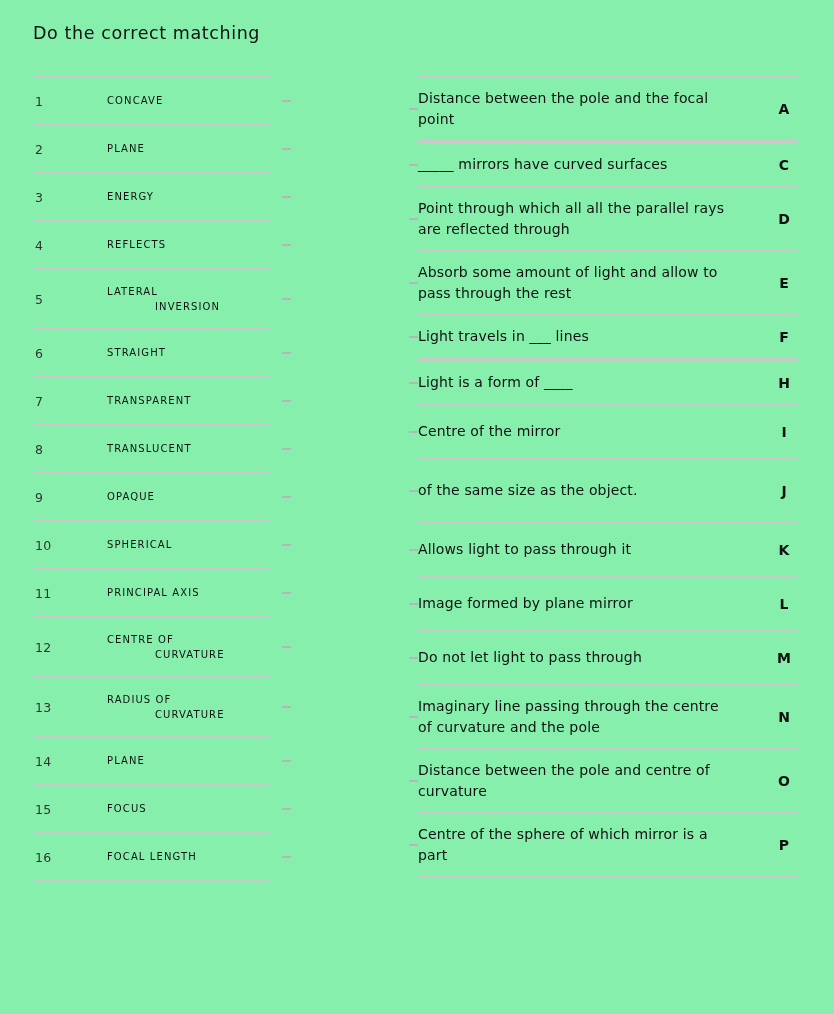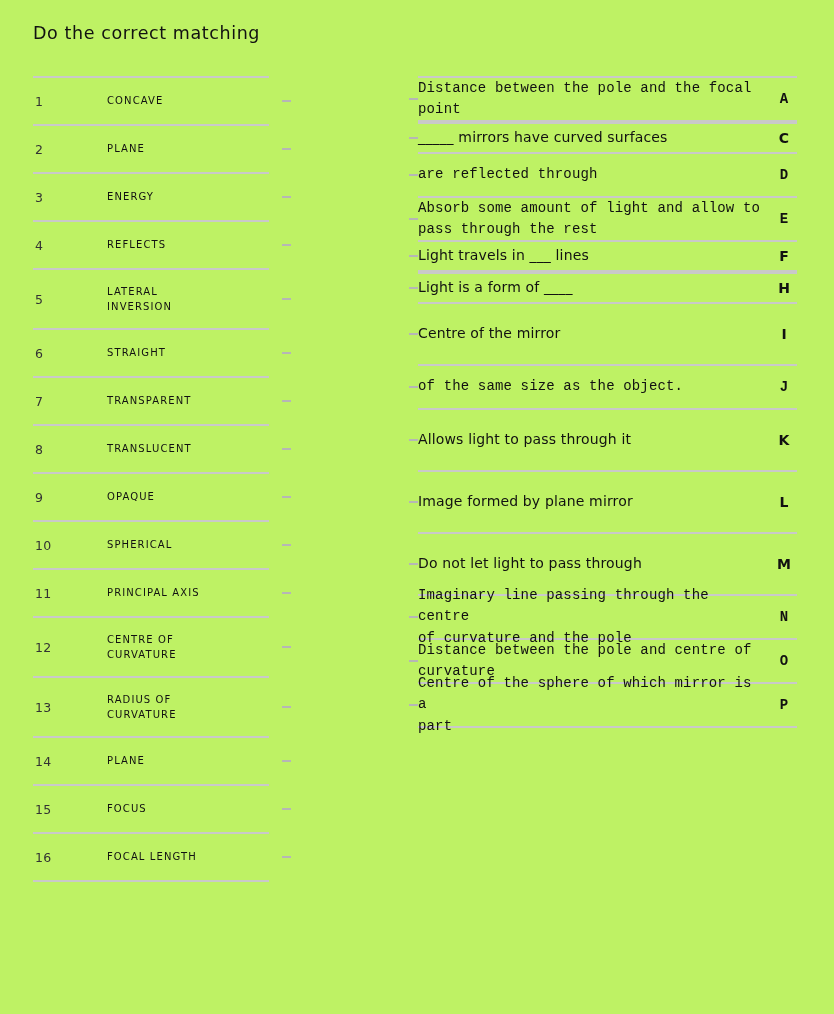--- a/index.html
+++ b/index.html
@@ -12,21 +12,21 @@
     height: 1014px;
     position: relative;
     font-family: "DejaVu Sans", sans-serif;
     color: #000000;
     overflow: hidden;
   }
 
   #page {
     position: absolute;
     inset: 0;
-    background: #bef264;
+    background: #86efac;
   }
 
   
   #title {
     position: absolute;
     left: 33px;
     top: 23px;
     font-size: 17.5px;
     letter-spacing: 0.6px;
     color: #111111;
@@ -67,37 +67,37 @@
     padding-left: 2px;
     box-sizing: border-box;
   }
   .term {
     flex: 1 1 auto;
     font-size: 10px;
     letter-spacing: 1.1px;
     color: #111111;
     line-height: 1.55;
   }
-  .term .l2 { display: block; }
+  .term .l2 { display: block; margin-left: 48px; }
 
   
   .dash-right {
     position: absolute;
     right: -22px;
     top: 50%;
     transform: translateY(-50%);
     width: 9px;
     height: 2px;
     background: #b6b6b6;
   }
 
   
-  .row-r           { height: 28px; }
-  .row-r.two-line  { height: 42px; font-family: Liberation Mono, monospace; }
-  .row-r.tall      { height: 60px; }
+  .row-r           { height: 42px; }
+  .row-r.two-line  { height: 62px; }
+  .row-r.tall      { height: 52px; }
 
   .def {
     flex: 1 1 auto;
     font-size: 14px;
     color: #111111;
     line-height: 1.52;
     padding-right: 8px;
     letter-spacing: 0.15px;
   }
   .def .l2 { display: block; }
@@ -274,20 +274,21 @@
       <span class="def">
         <span>_____ mirrors have curved surfaces</span>
       </span>
       <span class="letter">C</span>
     </div>
     <div class="rule"></div>
 
     <div class="row row-r two-line">
       <span class="dash-left"></span>
       <span class="def">
+        <span>Point through which all all the parallel rays</span>
         <span class="l2">are reflected through</span>
       </span>
       <span class="letter">D</span>
     </div>
     <div class="rule"></div>
 
     <div class="row row-r two-line">
       <span class="dash-left"></span>
       <span class="def">
         <span>Absorb some amount of light and allow to</span>

